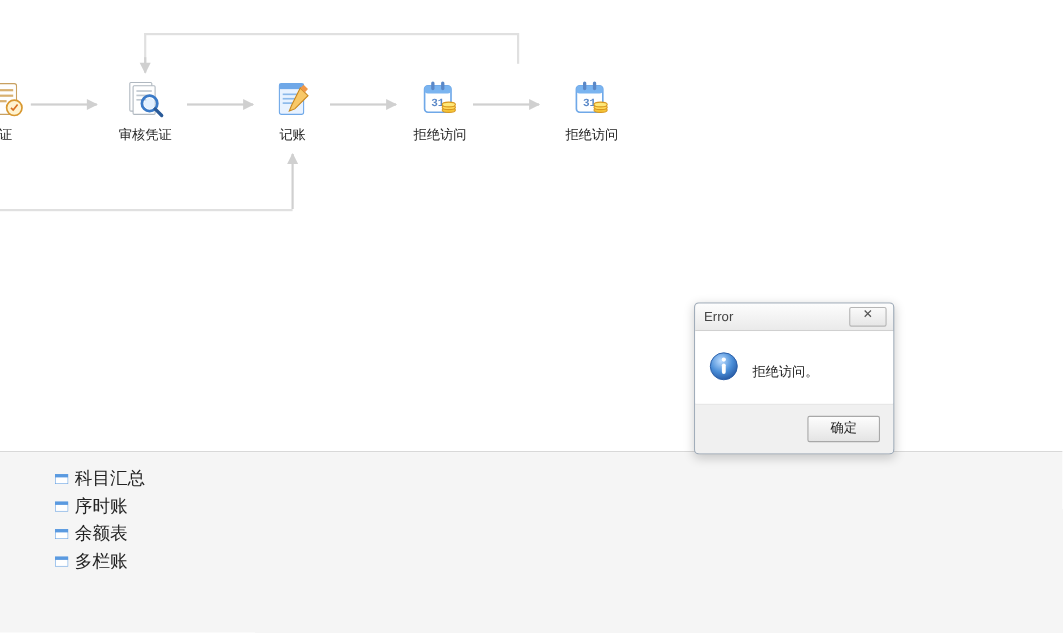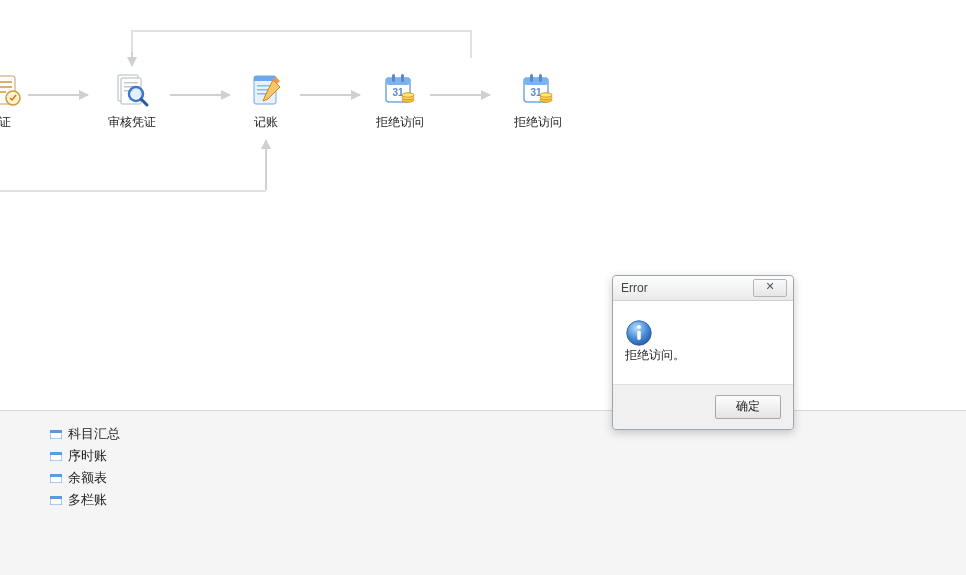--- a/index.html
+++ b/index.html
@@ -1,41 +1,41 @@
 <!DOCTYPE html>
 <html><head>
 <meta charset="utf-8">
 <style>
   html,body{margin:0;padding:0;width:966px;height:575px;font-family:"Microsoft YaHei","SimSun",Arial,sans-serif;font-size:12px;color:#333;background:#fff;overflow:hidden;}
   .canvas{position:relative;width:966px;height:575px;}
-  .node{position:absolute;width:80px;text-align:center;}
+  .node{position:absolute;width:80px;text-align:center;font-family:Liberation Mono, monospace;}
   .node .ico{width:40px;height:40px;margin:0 auto 4px;display:flex;align-items:center;justify-content:center;}
   .node .lbl{font-size:12px;color:#222;}
   .arrow{position:absolute;height:2px;background:#d0d0d0;top:94px;}
   .arrow::after{content:'';position:absolute;right:-1px;top:-4px;border-left:10px solid #d0d0d0;border-top:5px solid transparent;border-bottom:5px solid transparent;}
   .line-v{position:absolute;width:2px;background:#e0e0e0;}
   .line-h{position:absolute;height:2px;background:#e0e0e0;}
   .arrow-d{position:absolute;width:2px;background:#d0d0d0;}
   .arrow-d::after{content:'';position:absolute;left:-4px;bottom:-1px;border-top:10px solid #d0d0d0;border-left:5px solid transparent;border-right:5px solid transparent;}
   .arrow-u{position:absolute;width:2px;background:#d0d0d0;}
   .arrow-u::after{content:'';position:absolute;left:-4px;top:-1px;border-bottom:10px solid #d0d0d0;border-left:5px solid transparent;border-right:5px solid transparent;}
   
   
   .sep{position:absolute;left:0;top:410px;width:966px;height:1px;background:#d8d8d8;}
   .sep::after{content:'';position:absolute;left:0;top:1px;width:966px;height:200px;background:#f5f5f5;}
   .links{position:absolute;left:50px;top:425px;z-index:2;}
   .link-item{display:flex;align-items:center;margin-bottom:4px;cursor:pointer;}
   .link-ico{width:12px;height:9px;margin-right:6px;flex-shrink:0;}
-  .link-item span{color:#222;font-size:13px;}
+  .link-item span{color:#222;font-size:16px;}
   
   
-  .dlg{position:absolute;left:612px;top:275px;width:180px;background:#f4f4f4;border:1px solid #9aa7b5;border-radius:4px;box-shadow:0 3px 10px rgba(0,0,0,.2);z-index:10;}
+  .dlg{position:absolute;left:631px;top:275px;width:180px;background:#f4f4f4;border:1px solid #9aa7b5;border-radius:4px;box-shadow:0 3px 10px rgba(0,0,0,.2);z-index:10;}
   .dlg-title{height:24px;line-height:24px;padding:0 8px;font-size:12px;color:#444;background:linear-gradient(#fdfdfd,#eaeaea);border-bottom:1px solid #d0d0d0;border-radius:4px 4px 0 0;position:relative;}
   .dlg-close{position:absolute;right:6px;top:3px;width:32px;height:16px;border:1px solid #b5b5b5;border-radius:2px;background:linear-gradient(#fafafa,#e6e6e6);text-align:center;line-height:13px;font-size:11px;color:#555;cursor:pointer;font-family:Arial;}
-  .dlg-body{padding:18px 12px 20px;display:flex;align-items:flex-start;background:#fff;flex-direction:column;}
+  .dlg-body{padding:18px 12px 20px;display:flex;align-items:flex-end;background:#fff;}
   .dlg-ico{width:28px;height:28px;margin-right:12px;flex-shrink:0;}
   .dlg-msg{font-size:12px;color:#222;}
   .dlg-foot{padding:10px 12px;text-align:right;background:#f0f0f0;border-top:1px solid #dfdfdf;border-radius:0 0 4px 4px;}
   .dlg-btn{display:inline-block;min-width:64px;height:22px;line-height:20px;text-align:center;font-size:12px;border:1px solid #a8a8a8;border-radius:2px;background:linear-gradient(#fdfdfd,#e4e4e4);cursor:pointer;color:#222;margin-left:28px;}
 </style>
 </head>
 <body>
 
 <div class="canvas">
 

